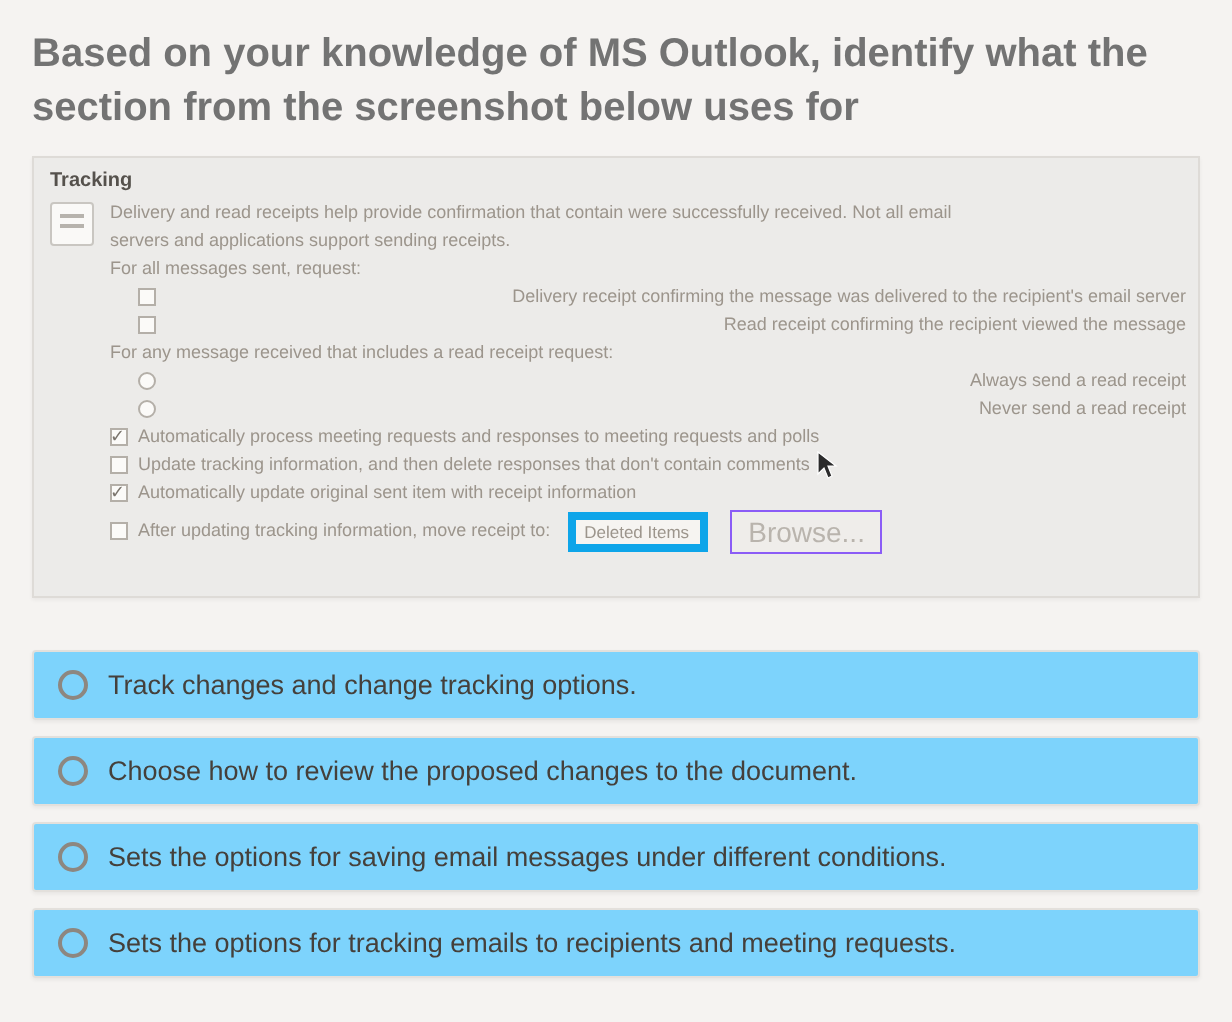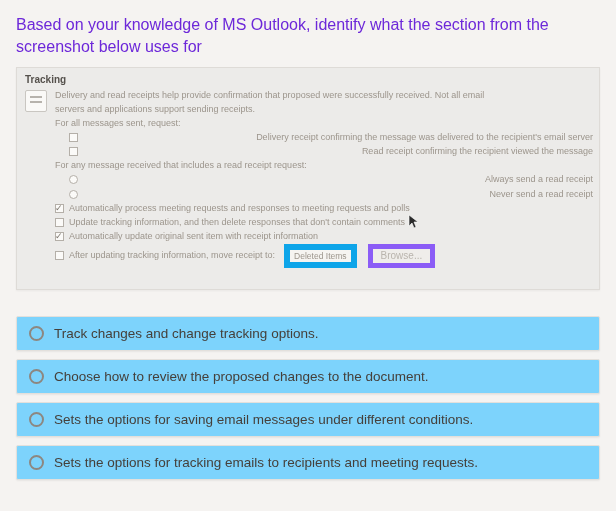--- a/index.html
+++ b/index.html
@@ -6,24 +6,24 @@
   body {
     font-family: -apple-system, BlinkMacSystemFont, "Segoe UI", Arial, sans-serif;
     background: #f5f3f1;
     width: 616px;
     height: 511px;
     overflow: hidden;
     color: #33302d;
   }
   .question {
     padding: 14px 16px 10px 16px;
-    font-size: 16px;
-    font-weight: 400;
+    font-size: 20px;
+    font-weight: 700;
     line-height: 1.35;
-    color: #6d28d9;
+    color: #737373;
   }
   .panel-wrap {
     margin: 0 16px 14px 16px;
     background: #ecebe9;
     border: 1px solid #dedbd7;
     box-shadow: 0 1px 2px rgba(0,0,0,.05);
     padding: 6px 6px 20px 6px;
   }
   .panel-title {
     font-size: 10px;
@@ -98,30 +98,30 @@
     inset:2px;
     background:#6f6a63;
     border-radius:50%;
   }
   .dd {
     display:inline-block;
     min-width:70px;
     font-size:8.5px;
     color:#9c958c;
     background:#f6f4f1;
-    border:6px solid #0ea5e9;
+    border:4px solid #0ea5e9;
     padding:0 4px;
     margin-left:4px;
   }
   .btn-ghost{
     display:inline-block;
-    font-size:10px;
+    font-size:14px;
     color:#b9b4ad;
     background:#efedea;
-    border:5px solid #8b5cf6;
+    border:1px solid #8b5cf6;
     padding:0 8px;
     margin-left:6px;
   }
   .cursor{
     position:relative;
     display:inline-block;
     width:10px;height:12px;
   }
   .cursor svg{position:absolute;left:-2px;top:-2px;}
   .answers {
@@ -151,21 +151,21 @@
 </head>
 <body>
 
 <div class="question">Based on your knowledge of MS Outlook, identify what the section from the screenshot below uses for</div>
 
 <div class="panel-wrap">
   <div class="panel-title">Tracking</div>
   <div class="panel-body">
     <div class="big-icon"></div>
     <div class="opt-lines">
-      <div class="row">Delivery and read receipts help provide confirmation that proposed were successfully received. Not all email</div>
+      <div class="row">Delivery and read receipts help provide confirmation that contain were successfully received. Not all email</div>
       <div class="row">servers and applications support sending receipts.</div>
 
       <div class="row">For all messages sent, request:</div>
       <div class="row indent1">
         <span class="chk"></span>
         <span>Delivery receipt confirming the message was delivered to the recipient's email server</span>
       </div>
       <div class="row indent1">
         <span class="chk"></span>
         <span>Read receipt confirming the recipient viewed the message</span>

